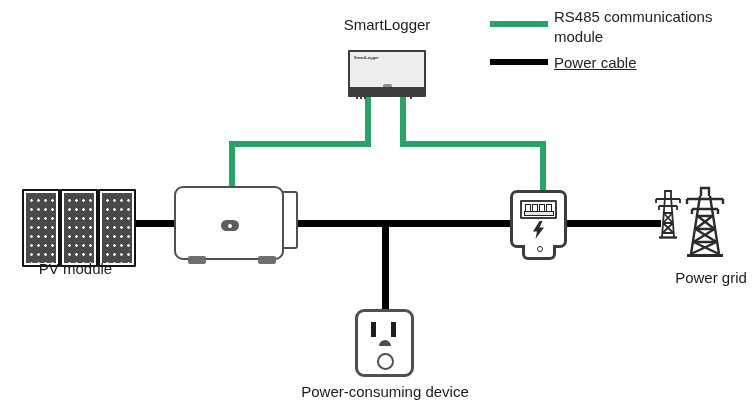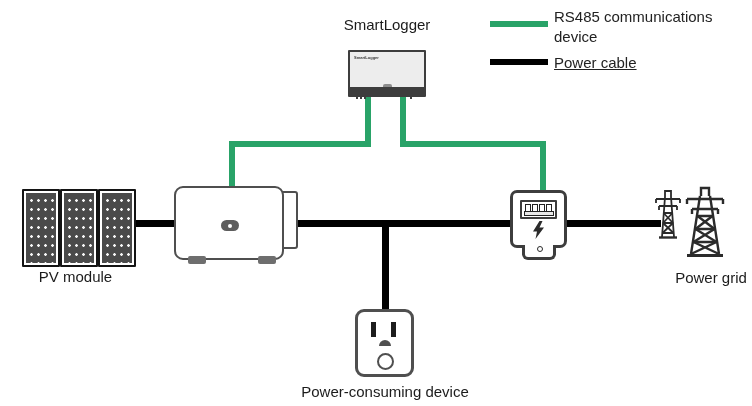--- a/index.html
+++ b/index.html
@@ -92,21 +92,21 @@
   <div class="cable rs485" style="left:229px;top:141px;width:6px;height:49px;"></div>
   <div class="cable rs485" style="left:400px;top:95px;width:6px;height:52px;"></div>
   <div class="cable rs485" style="left:400px;top:141px;width:146px;height:6px;"></div>
   <div class="cable rs485" style="left:540px;top:141px;width:6px;height:54px;"></div>
 
   <div class="cable power" style="left:128px;top:220px;width:533px;height:7px;"></div>
   <div class="cable power" style="left:382px;top:220px;width:7px;height:93px;"></div>
 
   <div>
     <div class="cable rs485" style="left:490px;top:21px;width:58px;height:6px;"></div>
-    <div class="legend-text" style="left:554px;top:7px;width:172px;white-space:normal;">RS485 communications device</div>
+    <div class="legend-text" style="left:554px;top:7px;width:172px;white-space:normal;">RS485 communications module</div>
     <div class="cable power" style="left:490px;top:59px;width:58px;height:6px;"></div>
     <div class="legend-text" style="left:554px;top:53px;text-decoration:underline;">Power cable</div>
   </div>
 
   <div class="lbl" style="left:337px;top:16px;width:100px;">SmartLogger</div>
   <div class="sl-box">
     <div class="sl-badge">SmartLogger</div>
     <div class="sl-bump"></div>
     <div class="sl-bar"></div>
   </div>
@@ -119,21 +119,21 @@
     <div class="pv-panel" style="left:22px;">
         <div class="pv-cells"></div>
       </div>
     <div class="pv-panel" style="left:60px;">
         <div class="pv-cells"></div>
       </div>
     <div class="pv-panel" style="left:98px;">
         <div class="pv-cells"></div>
       </div>
   </div>
-  <div class="lbl" style="left:18px;top:268px;width:115px;">PV module</div>
+  <div class="lbl" style="left:18px;top:260px;width:115px;">PV module</div>
 
   <div class="inv-flange"></div>
   <div class="inv-body">
     <div class="inv-led"></div>
   </div>
   <div class="inv-foot" style="left:188px;"></div>
   <div class="inv-foot" style="left:258px;"></div>
 
   <div class="outlet">
     <div class="outlet-slot" style="left:13px;"></div>

